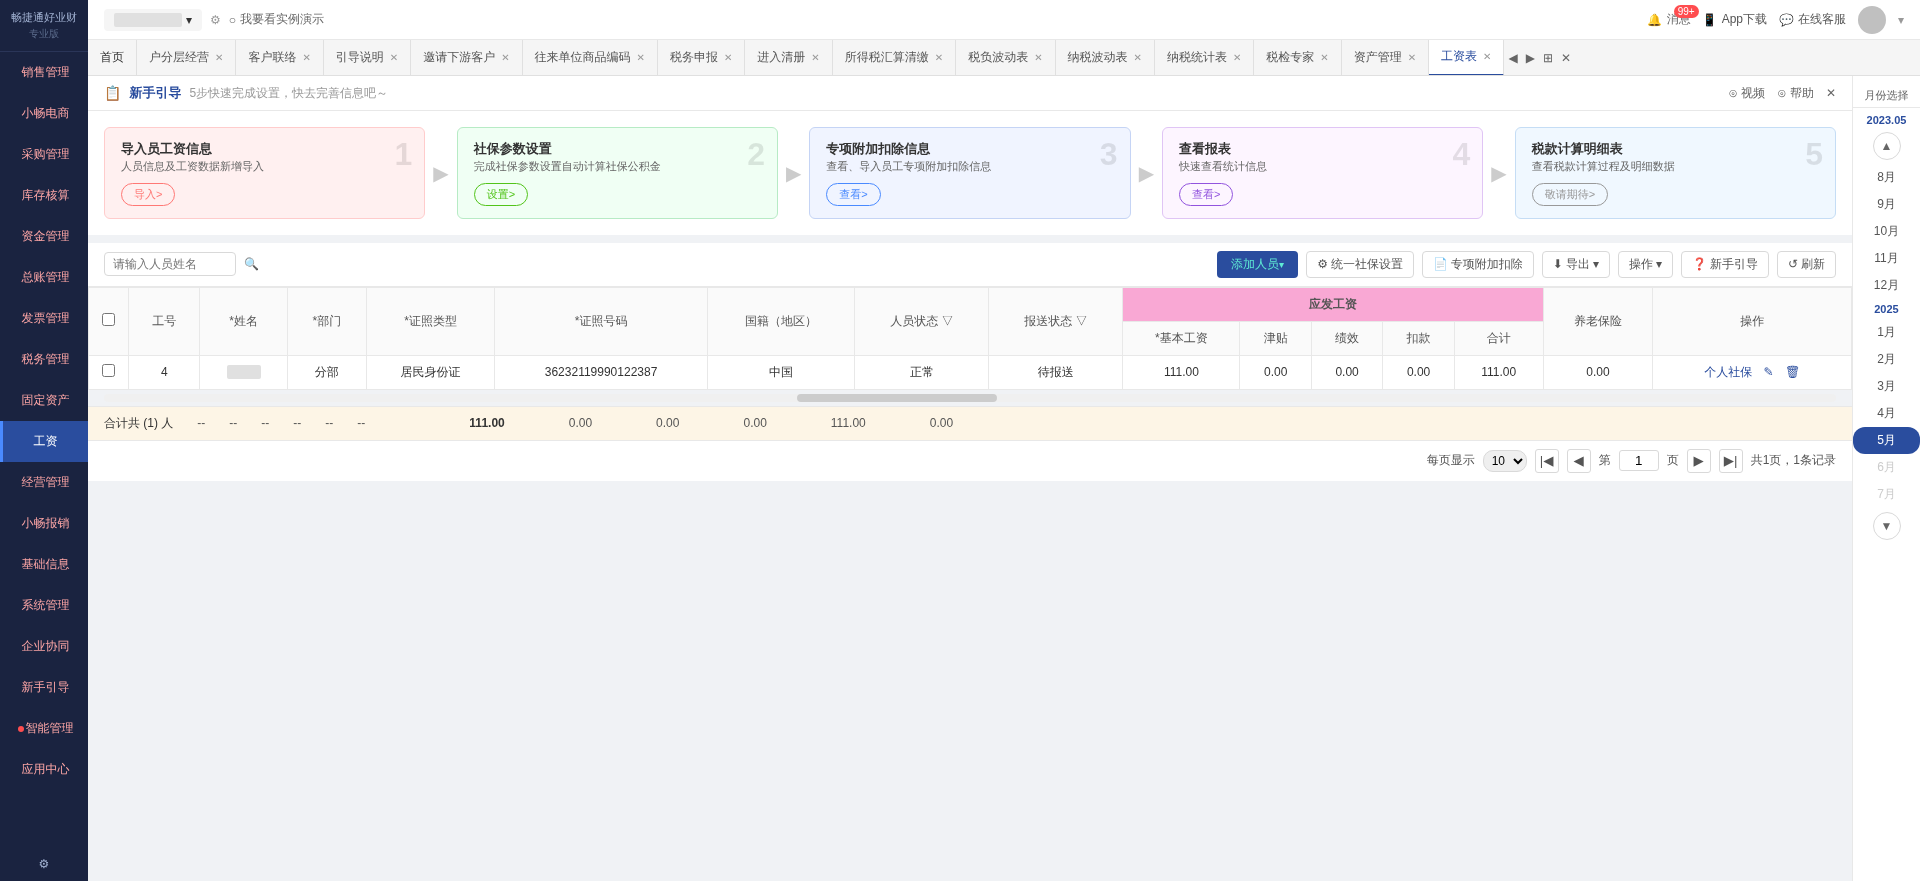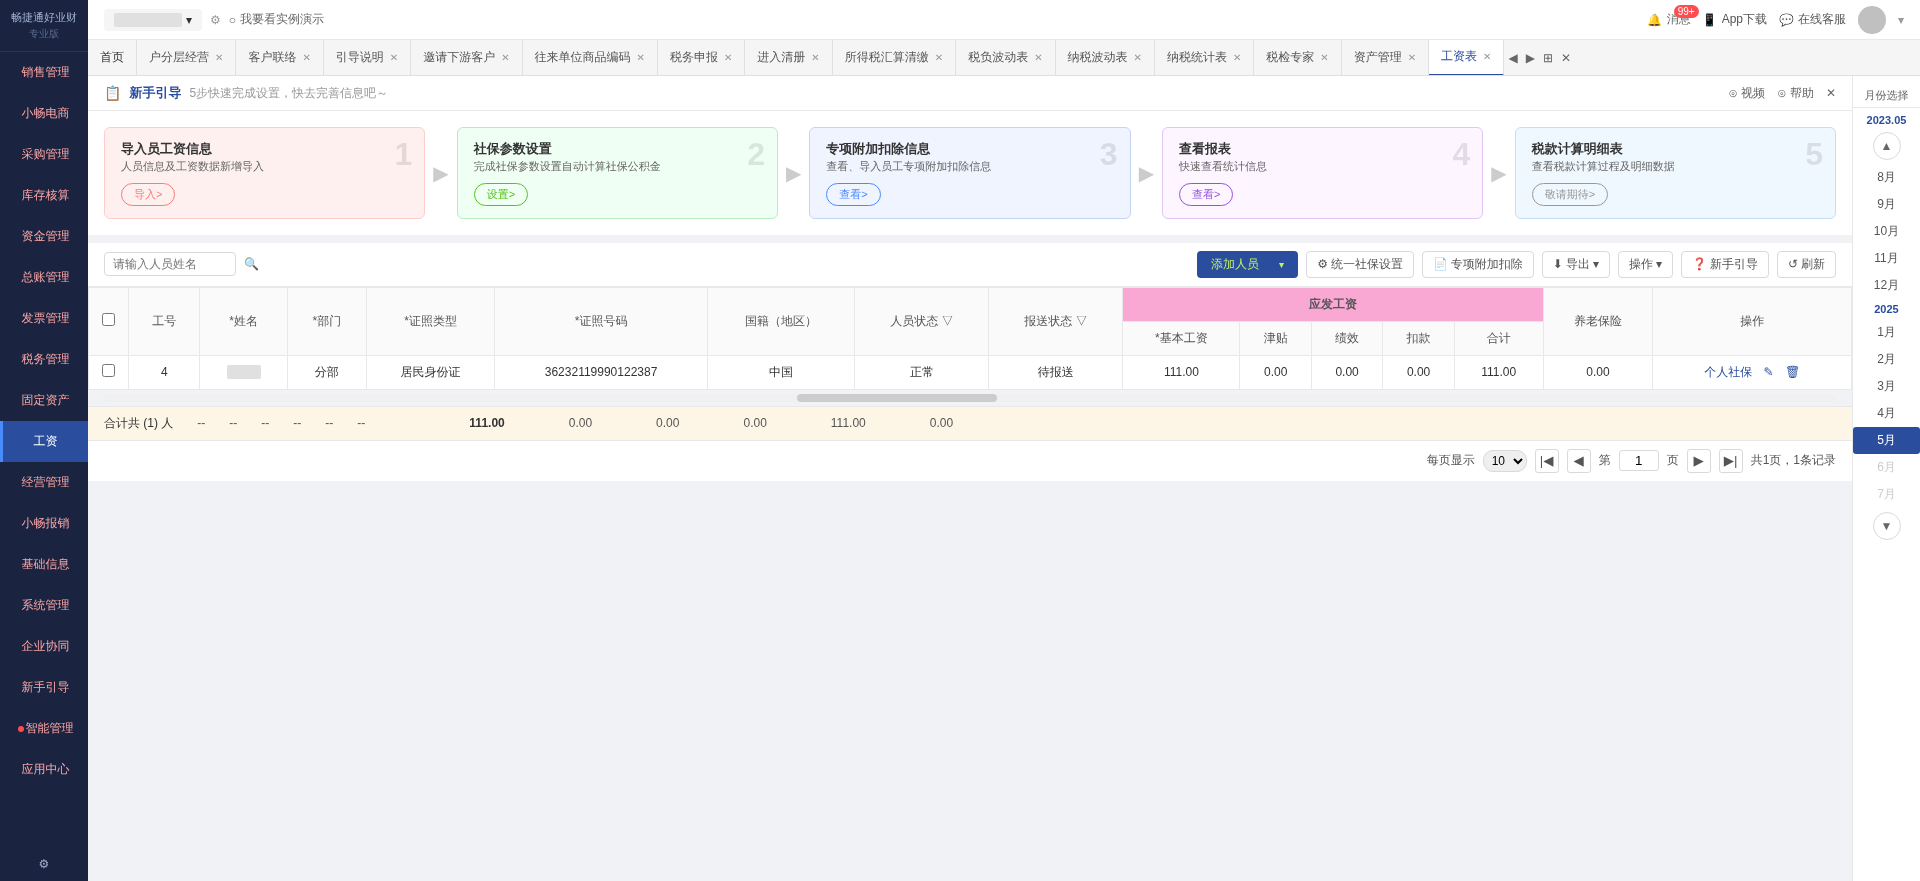--- a/index.html
+++ b/index.html
@@ -66,21 +66,21 @@
     .step-btn.btn-red { border-color: #ff7875; color: #ff7875; }
     .step-btn.btn-green { border-color: #52c41a; color: #52c41a; }
     .step-btn.btn-blue { border-color: #4a8aff; color: #4a8aff; }
     .step-btn.btn-purple { border-color: #9254de; color: #9254de; }
     .step-btn.btn-gray { border-color: #999; color: #999; }
 
     
     .toolbar { background: #fff; padding: 8px 16px; display: flex; align-items: center; gap: 8px; border-bottom: 1px solid #e8e8e8; }
     .search-input { border: 1px solid #d9d9d9; border-radius: 4px; padding: 4px 8px; font-size: 12px; width: 132px; outline: none; }
     .toolbar-right { margin-left: auto; display: flex; align-items: center; gap: 8px; }
-    .btn-primary { background: #2a4d9e; color: #bef264; border: none; padding: 5px 14px; border-radius: 4px; cursor: pointer; font-size: 12px; display: flex; align-items: center; gap: 20px; }
+    .btn-primary { background: #2a4d9e; color: #5eead4; border: none; padding: 5px 14px; border-radius: 4px; cursor: pointer; font-size: 12px; display: flex; align-items: center; gap: 0; }
     .btn-primary .arrow { font-size: 10px; }
     .btn-text { background: none; border: 1px solid #d9d9d9; padding: 4px 10px; border-radius: 4px; cursor: pointer; font-size: 12px; color: #555; display: flex; align-items: center; gap: 3px; }
 
     
     .table-section { background: #fff; overflow-x: auto; }
     .data-table { width: 100%; border-collapse: collapse; font-size: 12px; }
     .data-table th { background: #fafafa; padding: 8px 10px; border: 1px solid #e8e8e8; text-align: center; white-space: nowrap; color: #555; font-weight: normal; }
     .data-table td { padding: 8px 10px; border: 1px solid #e8e8e8; text-align: center; white-space: nowrap; }
     .data-table .sub-header { background: #f5f7ff; }
     .data-table .group-header { background: #f9a8d4; text-align: center; font-weight: bold; }
@@ -95,21 +95,21 @@
     .pagination-bar { background: #fff; padding: 8px 16px; display: flex; align-items: center; justify-content: flex-end; gap: 8px; border-top: 1px solid #e8e8e8; font-size: 12px; color: #555; }
     .pagination-bar select { border: 1px solid #d9d9d9; padding: 2px 4px; border-radius: 10px; font-size: 12px; }
     .page-btn { width: 24px; height: 24px; border: 1px solid #d9d9d9; background: #fff; cursor: pointer; border-radius: 3px; display: flex; align-items: center; justify-content: center; color: #555; }
     .page-num { border: 1px solid #d9d9d9; padding: 2px 8px; border-radius: 3px; text-align: center; width: 40px; }
 
     
     .month-panel { width: 68px; background: #fff; border-left: 1px solid #e8e8e8; display: flex; flex-direction: column; align-items: center; padding: 8px 0; flex-shrink: 0; font-size: 12px; }
     .month-panel-title { font-size: 11px; color: #666; padding: 4px 0; border-bottom: 1px solid #e8e8e8; width: 100%; text-align: center; margin-bottom: 4px; }
     .month-panel-year { font-size: 11px; color: #2a4d9e; font-weight: bold; padding: 2px 0; }
     .month-btn { width: 100%; text-align: center; padding: 5px 4px; cursor: pointer; color: #555; font-size: 12px; }
-    .month-btn.active { background: #2a4d9e; color: #fff; border-radius: 3px; }
+    .month-btn.active { background: #2a4d9e; color: #fff; border-radius: 12px; }
     .month-nav { width: 28px; height: 28px; border: 1px solid #d9d9d9; border-radius: 50%; display: flex; align-items: center; justify-content: center; cursor: pointer; color: #666; margin: 4px auto; }
     .month-disabled { color: #ccc !important; }
 
     
     .scroll-track { height: 8px; background: #f0f0f0; margin: 4px 16px; border-radius: 4px; position: relative; }
     .scroll-thumb { height: 8px; width: 200px; background: #ccc; border-radius: 4px; position: absolute; left: 40%; }
 
     .demo-link { color: #666; font-size: 12px; display: flex; align-items: center; gap: 4px; cursor: pointer; }
 
     .blurred-text { background: #e0e0e0; border-radius: 2px; color: transparent; }

